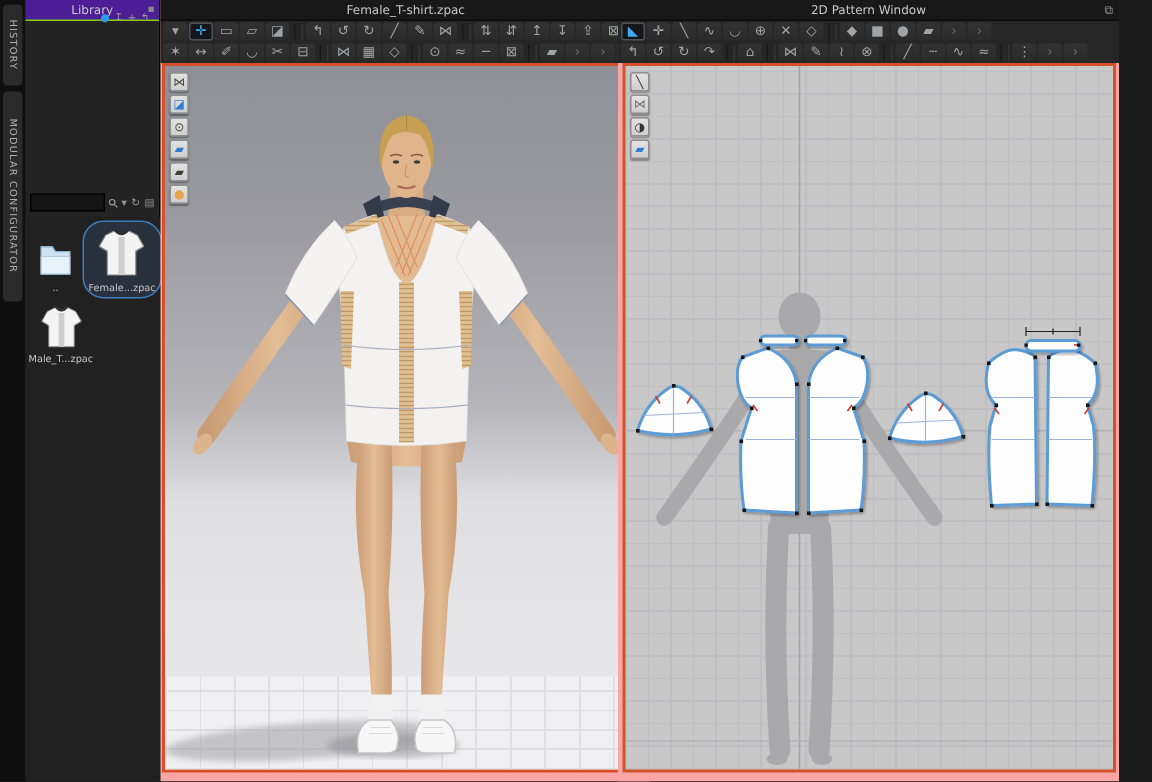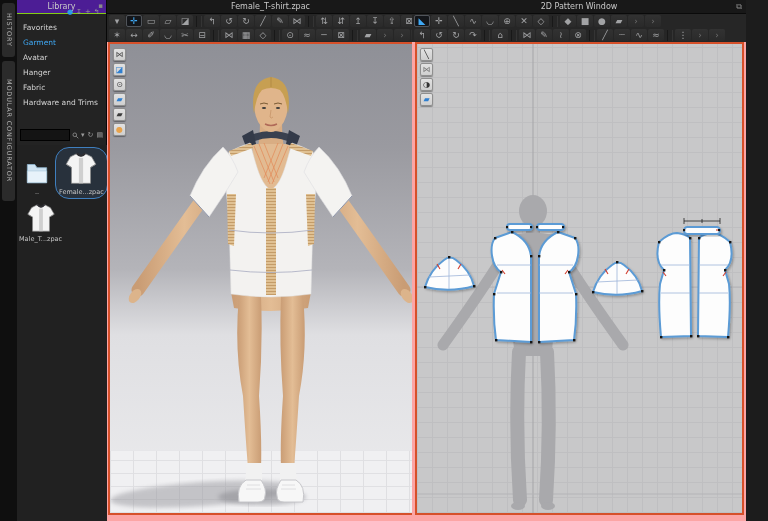--- a/index.html
+++ b/index.html
@@ -84,41 +84,20 @@
     <div class="railtab">
       <span>MODULAR CONFIGURATOR</span>
     </div>
   </div>
 
 <div id="library">
   <div id="lib-header">
     <span>Library</span>
     <span id="lib-menu">▪</span>
   </div>
-  <div id="lib-list">
-
-  <div class="libitem">
-        <span>Favorites</span>
-      </div>
-      <div class="libitem sel">
-        <span>Garment</span>
-      </div>
-      <div class="libitem">
-        <span>Avatar</span>
-      </div>
-      <div class="libitem">
-        <span>Hanger</span>
-      </div>
-      <div class="libitem">
-        <span>Fabric</span>
-      </div>
-      <div class="libitem">
-        <span>Hardware and Trims</span>
-      </div>
-    </div>
   <div id="fav-icons">
 
   <span style="color: rgb(47, 155, 232);"><span>●</span></span>
       <span><span>↧</span></span>
       <span><span>+</span></span>
       <span><span>↰</span></span>
     </div>
   <div id="lib-search">
     <input placeholder="" style="">
     <svg id="mag" viewBox="0 0 10 10">

